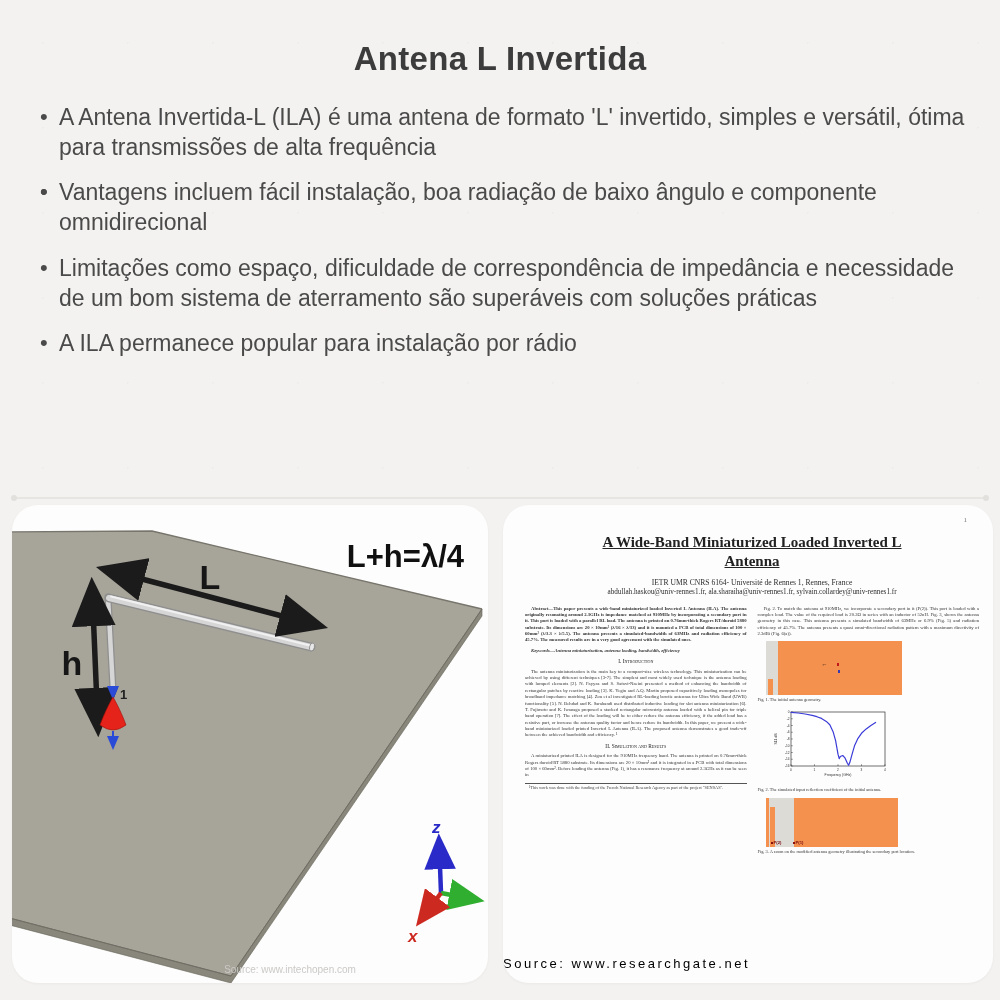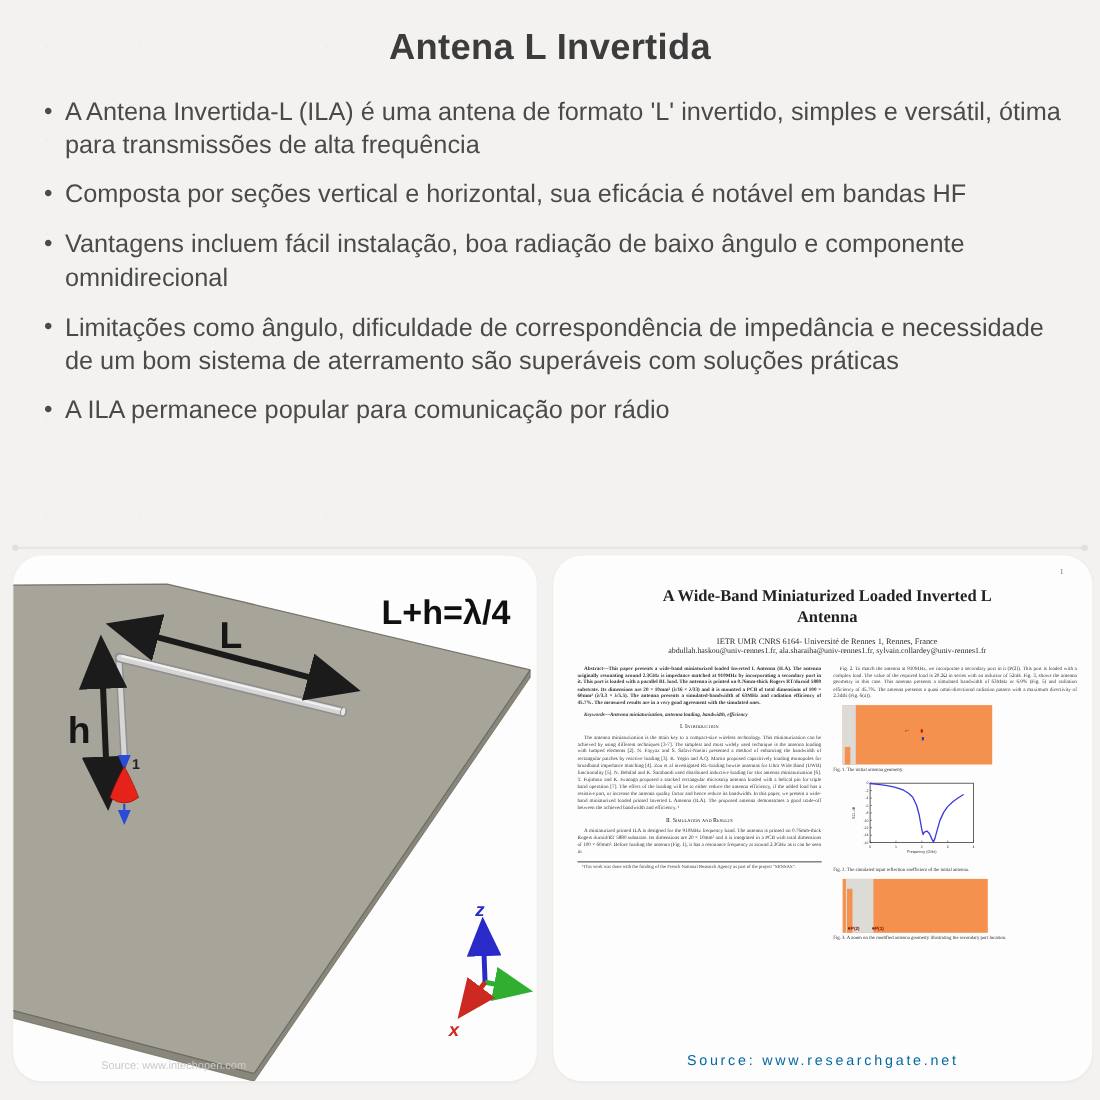--- a/index.html
+++ b/index.html
@@ -4,44 +4,44 @@
 <style>
   html,body{margin:0;padding:0;}
   body{
     width:1000px;height:1000px;position:relative;overflow:hidden;
     background:#f3f2f0;
     background-image:radial-gradient(rgba(0,0,0,0.025) 1px, transparent 1px);
     background-size:85px 85px;
     font-family:"Liberation Sans",sans-serif;
   }
   
-  .header{position:absolute;left:0;top:0;width:1000px;padding:24px 28px 0 28px;box-sizing:border-box;}
+  .header{position:absolute;left:0;top:16px;width:1000px;padding:24px 28px 0 28px;box-sizing:border-box;}
   .title{margin:0 0 24px 0;text-align:center;font-size:33px;font-weight:700;color:#3c3c3c;letter-spacing:.3px;}
   .bullets{list-style:none;margin:0;padding:0 0 0 12px;}
   .bullets li{position:relative;padding-left:19px;margin-bottom:15px;max-width:918px;
     font-size:23px;line-height:1.31;color:#4a4a4a;font-weight:500;}
   .bullets .dot{position:absolute;left:0;top:1px;font-size:22px;color:#4a4a4a;}
   
   .divider{position:absolute;left:14px;top:497px;width:972px;height:2px;background:#e7e5e2;border-radius:2px;}
   .divider::before,.divider::after{content:"";position:absolute;top:-2px;width:6px;height:6px;border-radius:50%;background:#e2e0dd;}
   .divider::before{left:-3px}.divider::after{right:-3px}
   
   .card{position:absolute;top:505px;height:478px;background:#fdfdfd;border-radius:26px;overflow:hidden;box-shadow:0 1px 3px rgba(0,0,0,.04);}
   .card-left{left:12px;width:476px;}
   .card-right{left:503px;width:490px;}
   .scene-svg{position:absolute;left:0;top:0;width:476px;height:478px;}
   .source-left{position:absolute;bottom:8px;left:0;width:100%;box-sizing:border-box;padding-left:80px;
-    font-size:10px;color:#cbc9c7;}
-  .source-right{position:absolute;bottom:12px;left:0;width:100%;text-align:center;
-    font-size:13px;letter-spacing:2.5px;color:#0369a1;}
+    text-align:center;font-size:10px;color:#cbc9c7;}
+  .source-right{position:absolute;bottom:12px;left:0;width:100%;text-align:left;
+    font-size:13px;letter-spacing:2.5px;color:#000000;}
   
   .paper{position:absolute;left:0;top:0;width:100%;height:100%;box-sizing:border-box;
     padding:12px 14px 0 22px;font-family:"Liberation Serif",serif;color:#2c2c2c;}
   .page-num{position:absolute;right:26px;top:11px;font-size:7px;color:#777;}
-  .p-title{margin:16px auto 7px auto;max-width:350px;text-align:center;font-size:15px;font-weight:700;line-height:1.25;color:#222;}
+  .p-title{margin:16px auto 7px auto;max-width:350px;text-align:center;font-size:15px;font-weight:700;line-height:1.25;color:#222;text-decoration:underline;}
   .p-authors{text-align:center;font-size:7.8px;font-weight:700;margin-bottom:1.5px;}
   .p-affil{text-align:center;font-size:7.6px;margin-bottom:1px;}
   .p-emails{text-align:center;font-size:7.2px;margin-bottom:10px;}
   .cols{display:flex;gap:11px;}
   .col{width:222px;font-size:4.7px;line-height:1.36;text-align:justify;color:#333;}
   .col p{margin:0 0 4px 0;text-indent:6px;}
   .abstract{font-weight:700;}
   .kw{font-weight:700;font-style:italic;}
   .sec-h{text-align:center;font-variant:small-caps;font-size:5.4px;margin:3px 0 3px 0;color:#222;}
   .footnote{margin-top:4px;border-top:.5px solid #555;width:100%;padding-top:1.5px;font-size:4.3px;color:#444;text-indent:4px;}
@@ -61,24 +61,24 @@
   .fig3 .psq{display:inline-block;width:2.5px;height:2.5px;background:#8a1010;margin-right:.5px;}
   .plot-wrap{margin:2px 0 1px 14px;}
 </style>
 </head>
 <body>
 
 <div class="header">
   <h1 class="title">Antena L Invertida</h1>
   <ul class="bullets">
       <li><span class="dot">•</span><span>A Antena Invertida-L (ILA) é uma antena de formato 'L' invertido, simples e versátil, ótima para transmissões de alta frequência</span></li>
-      <li><span class="dot">•</span><span>Composta por seções vertical e horizontal, sua eficácia é notável em bandas HF</span></li>
+      <li><span class="dot">•</span></li>
       <li><span class="dot">•</span><span>Vantagens incluem fácil instalação, boa radiação de baixo ângulo e componente omnidirecional</span></li>
-      <li><span class="dot">•</span><span>Limitações como ângulo, dificuldade de correspondência de impedância e necessidade de um bom sistema de aterramento são superáveis com soluções práticas</span></li>
-      <li><span class="dot">•</span><span>A ILA permanece popular para comunicação por rádio</span></li>
+      <li><span class="dot">•</span><span>Limitações como espaço, dificuldade de correspondência de impedância e necessidade de um bom sistema de aterramento são superáveis com soluções práticas</span></li>
+      <li><span class="dot">•</span><span>A ILA permanece popular para instalação por rádio</span></li>
     </ul>
 </div>
 
 <div class="divider"></div>
 
 <div class="card card-left">
   <svg class="scene-svg" viewBox="0 0 476 478">
     <defs>
       <marker id="ahB" markerWidth="9" markerHeight="8" refX="7.5" refY="4" orient="auto-start-reverse">
         <path d="M0,0 L9,4 L0,8 z" fill="#1b1b1b"></path>

